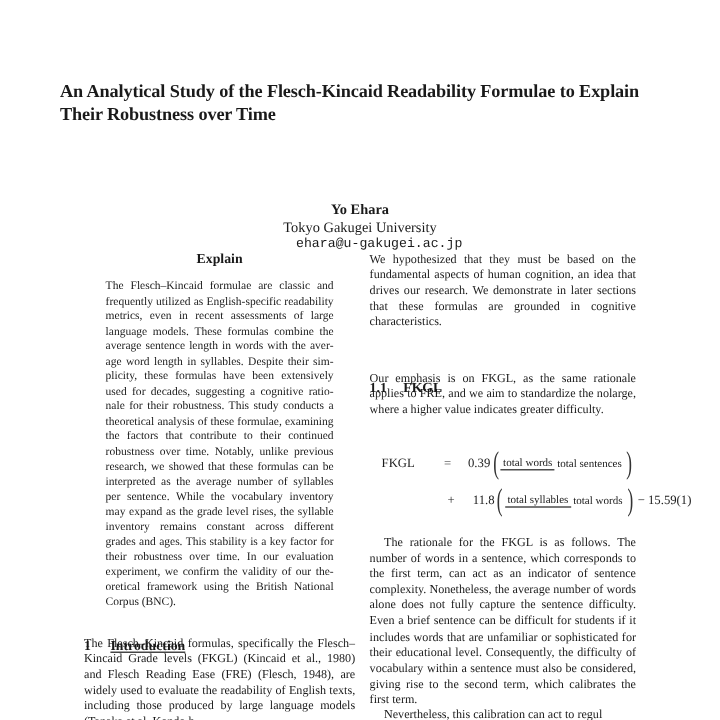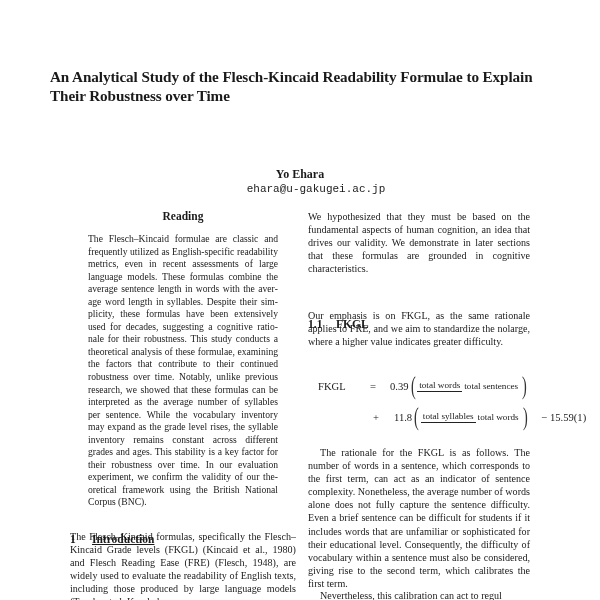--- a/index.html
+++ b/index.html
@@ -31,32 +31,33 @@
 
 <div>
 
   <div class="title">
     <div>An Analytical Study of the Flesch-Kincaid Readability Formulae to Explain</div>
     <div>Their Robustness over Time</div>
   </div>
 
   <div class="author">
     <div class="name">Yo Ehara</div>
+    <div>Tokyo Gakugei University</div>
     <div class="email">ehara@u-gakugei.ac.jp</div>
   </div>
 
-  <div class="abs-head">Reading</div>
+  <div class="abs-head">Explain</div>
   <div class="abs-body">The Flesch–Kincaid formulae are classic and frequently utilized as English-specific readabil­ity metrics, even in recent assessments of large language models. These formulas combine the average sentence length in words with the aver­age word length in syllables. Despite their sim­plicity, these formulas have been extensively used for decades, suggesting a cognitive ratio­nale for their robustness. This study conducts a theoretical analysis of these formulae, examin­ing the factors that contribute to their continued robustness over time. Notably, unlike previous research, we showed that these formulas can be interpreted as the average number of syllables per sentence. While the vocabulary inventory may expand as the grade level rises, the sylla­ble inventory remains constant across different grades and ages. This stability is a key factor for their robustness over time. In our evaluation experiment, we confirm the validity of our the­oretical framework using the British National Corpus (BNC).</div>
 
   <div class="sec-head" style="left:70px; top:505px;text-decoration:underline;">
     <span class="num">1</span><span>Introduction</span>
   </div>
   <div class="para" style="left:70px; width:226px; top:530px; height:70px; overflow:hidden;">The Flesch–Kincaid formulas, specifically the Flesch–Kincaid Grade levels (FKGL) (Kincaid et al., 1980) and Flesch Reading Ease (FRE) (Flesch, 1948), are widely used to evaluate the read­ability of English texts, including those produced by large language models (Tanaka et al. Kondo h</div>
 
-  <div class="para" style="left:308px; width:222px; top:210px;">We hypothesized that they must be based on the fundamental aspects of human cognition, an idea that drives our validity. We demonstrate in later sections that these formulas are grounded in cogni­tive characteristics.</div>
+  <div class="para" style="left:308px; width:222px; top:210px;">We hypothesized that they must be based on the fundamental aspects of human cognition, an idea that drives our research. We demonstrate in later sections that these formulas are grounded in cogni­tive characteristics.</div>
 
   <div class="sec-head" style="left:308px; top:290px;">
     <span class="num" style="width:28px;">1.1</span><span>FKGL</span>
   </div>
   <div class="para" style="left:308px; width:222px; top:309px;">Our emphasis is on FKGL, as the same rationale applies to FRE, and we aim to standardize the no­large, where a higher value indicates greater diffi­culty.</div>
 
   <div class="eq">
     <div class="row" style="left:0; top:0;">
       <span style="width:42px; display:inline-block;">FKGL</span>
       <span style="width:26px; display:inline-block; text-align:center;">=</span>
@@ -70,20 +71,20 @@
     </div>
     <div class="row" style="left:48px; top:31px;">
       <span style="width:20px; display:inline-block; text-align:center;">+</span>
       <span style="margin-left:8px;">11.8</span>
       <span class="paren">(</span>
       <span class="frac">
         <span class="num">total syllables</span>
         <span class="den">total words</span>
       </span>
       <span class="paren">)</span>
-      <span style="margin-left:12px;">− 15.59(1)</span>
+      <span style="margin-left:2px;">− 15.59(1)</span>
     </div>
   </div>
 
   <div class="para indent" style="left:308px; width:222px; top:446px;">The rationale for the FKGL is as follows. The number of words in a sentence, which corresponds to the first term, can act as an indicator of sentence complexity. Nonetheless, the average number of words alone does not fully capture the sentence difficulty. Even a brief sentence can be difficult for students if it includes words that are unfamiliar or sophisticated for their educational level. Conse­quently, the difficulty of vocabulary within a sen­tence must also be considered, giving rise to the second term, which calibrates the first term.</div>
   <div class="para indent" style="left:308px; width:222px; top:589px; height:11px; overflow:hidden;">Nevertheless, this calibration can act to regul</div>
 
 </div>
 
 </body></html>

